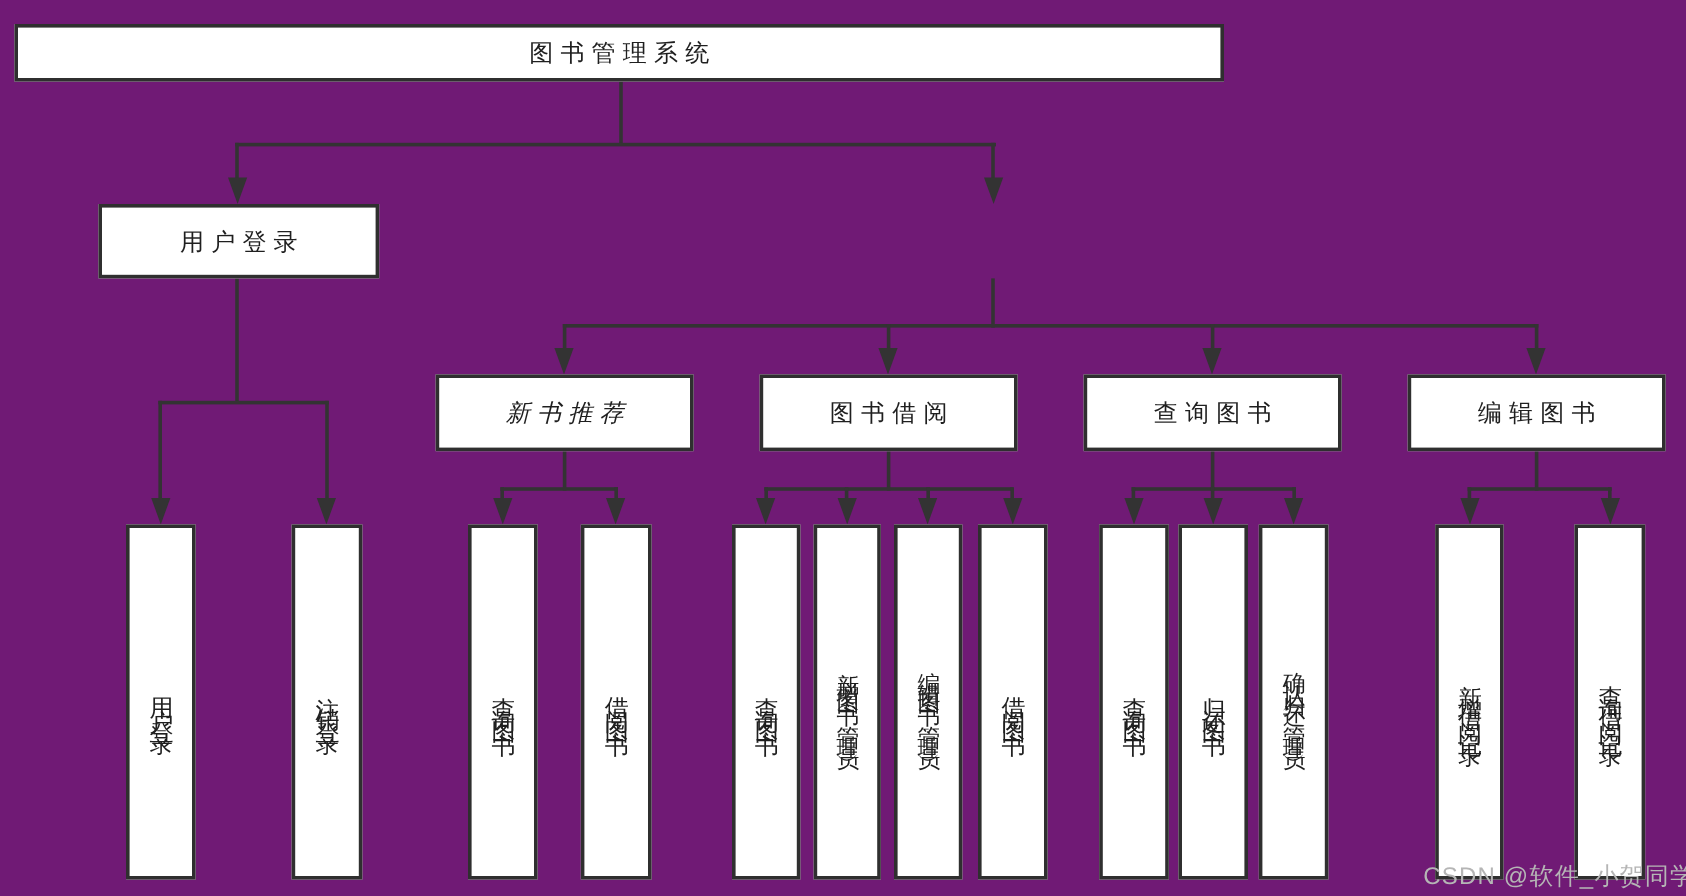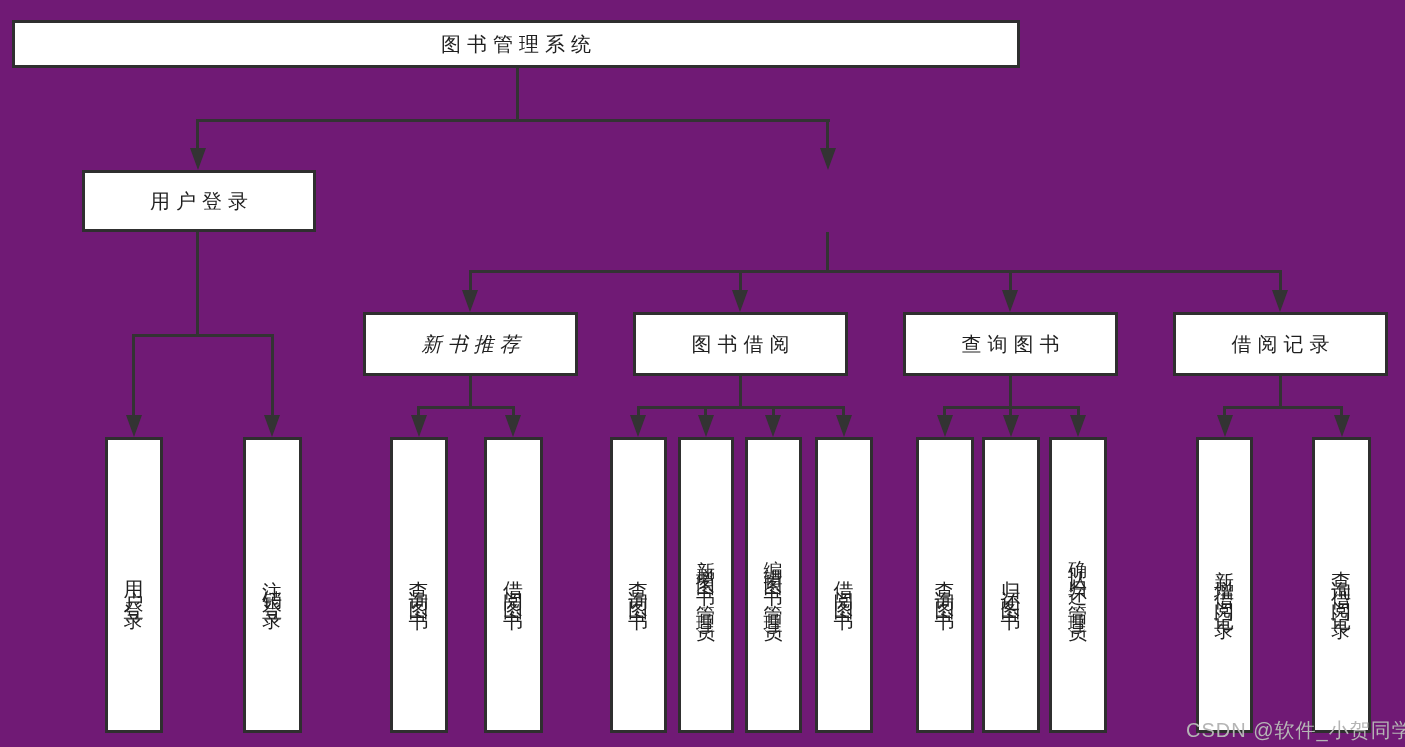--- a/index.html
+++ b/index.html
@@ -106,21 +106,21 @@
   <div class="box" style="left:363px;top:312px;width:215px;height:64px;font-style:italic;">
     <span class="lbl">新书推荐</span>
   </div>
   <div class="box" style="left:633px;top:312px;width:215px;height:64px;justify-content:center;">
     <span class="lbl">图书借阅</span>
   </div>
   <div class="box" style="left:903px;top:312px;width:215px;height:64px;">
     <span class="lbl">查询图书</span>
   </div>
   <div class="box" style="left:1173px;top:312px;width:215px;height:64px;">
-    <span class="lbl">借阅记录</span>
+    <span class="lbl">编辑图书</span>
   </div>
 
   <div class="vbox" style="left:105px;top:437px;width:58px;height:296px;">
     <span>用户登录</span>
   </div>
   <div class="vbox" style="left:243px;top:437px;width:59px;height:296px;">
     <span>注销登录</span>
   </div>
 
   <div class="vbox" style="left:390px;top:437px;width:58px;height:296px;">

